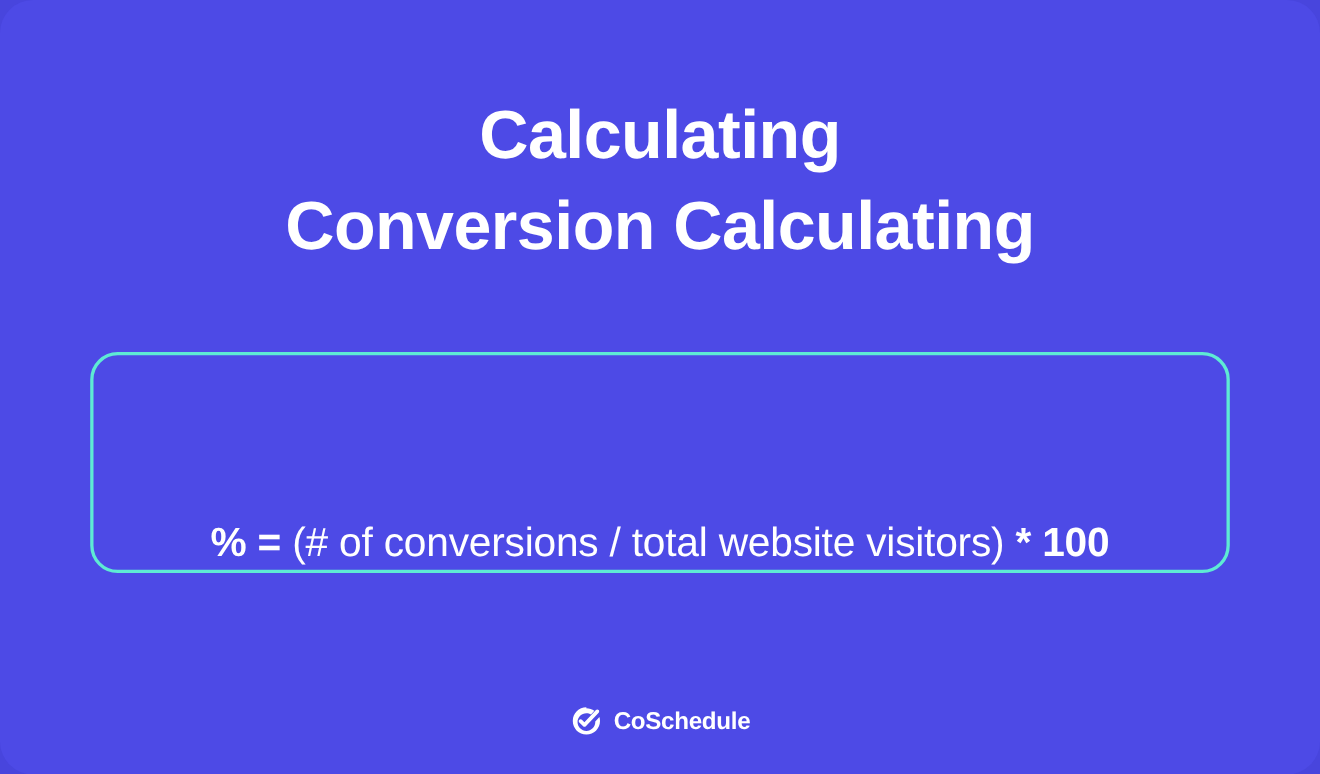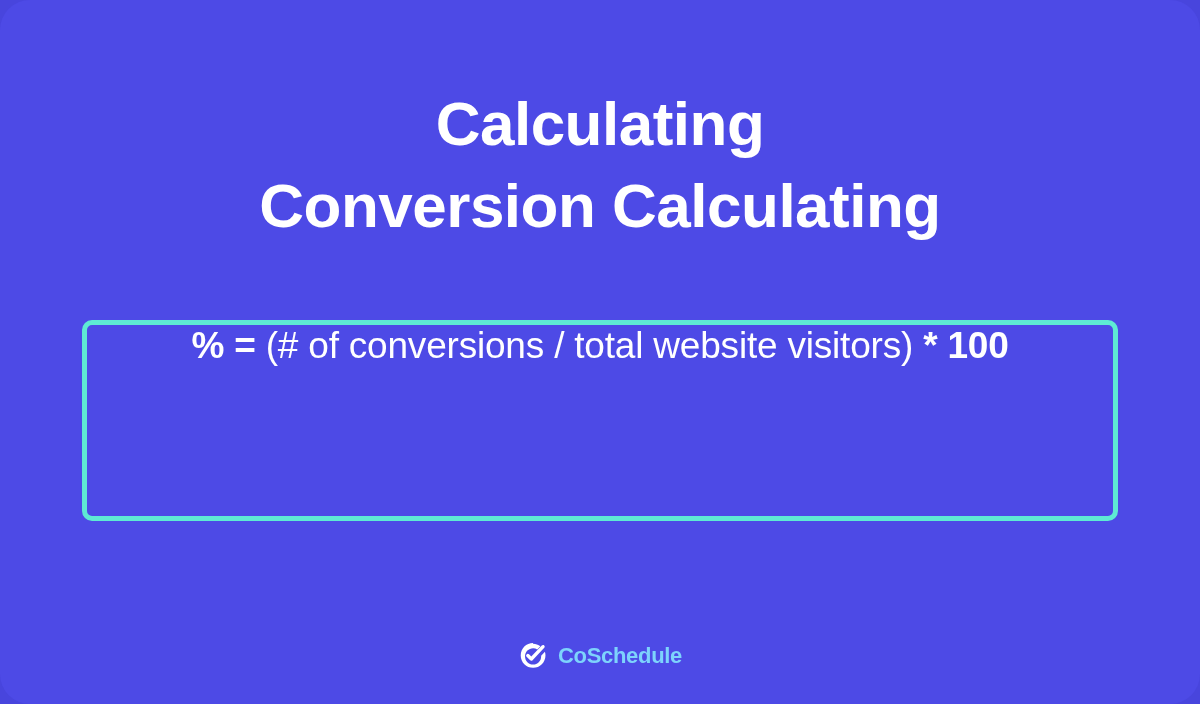--- a/index.html
+++ b/index.html
@@ -47,25 +47,25 @@
   }
 
   
   .formula-card {
     position: absolute;
     left: 82px;
     top: 320px;
     width: 1036px;
     height: 201px;
     box-sizing: border-box;
-    border: 5px solid #5eead4;
-    border-radius: 10px;
+    border: 3px solid #5eead4;
+    border-radius: 25px;
     background: transparent;
     display: flex;
-    align-items: flex-start;
+    align-items: flex-end;
     justify-content: center;
   }
   .formula-text {
     color: #ffffff;
     font-family: "Liberation Sans", sans-serif;
     font-size: 37px;
     font-weight: normal;
     line-height: 46px;
     letter-spacing: -0.2px;
     white-space: nowrap;
@@ -89,21 +89,21 @@
     gap: 10px;
     user-select: none;
   }
   .logo-mark {
     width: 30px;
     height: 30px;
     display: block;
     flex: none;
   }
   .logo-word {
-    color: #7dd3fc;
+    color: #ffffff;
     font-family: "Liberation Sans", sans-serif;
     font-size: 22px;
     font-weight: bold;
     letter-spacing: -0.3px;
     line-height: 30px;
     white-space: nowrap;
   }
 </style>
 </head>
 <body>

